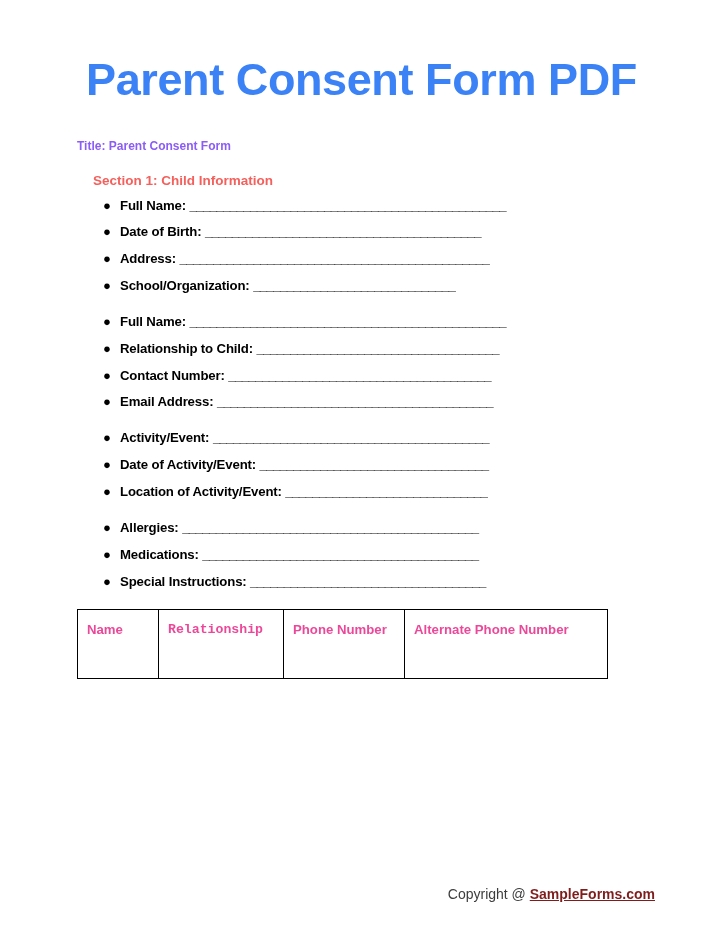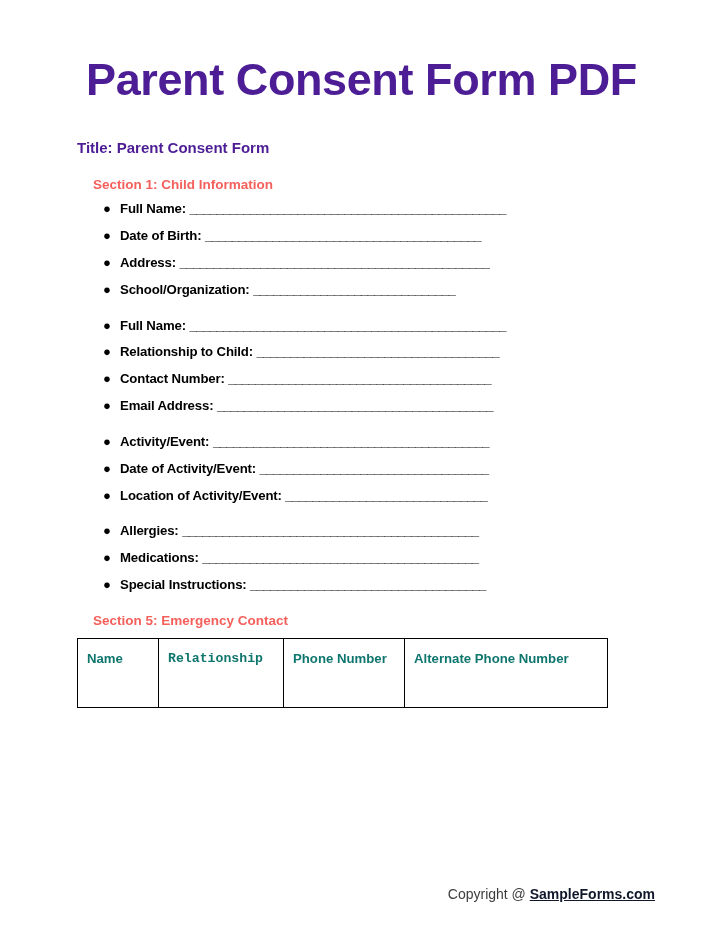--- a/index.html
+++ b/index.html
@@ -19,40 +19,40 @@
   .page {
     width: 723px;
     height: 932px;
     background: #ffffff;
     box-sizing: border-box;
     position: relative;
   }
 
   
   .doc-title {
-    color: #4c1d95;
+    color: #3b82f6;
     font-size: 45px;
     font-weight: bold;
     text-align: center;
     letter-spacing: -0.4px;
     margin: 0;
     padding: 57px 40px 0 40px;
     line-height: 1.0;
     white-space: nowrap;
   }
 
   
   .body-block {
     padding: 0 0 0 77px;
     margin-top: 37px;
   }
 
   .form-title-line {
-    color: #4c1d95;
-    font-size: 15px;
+    color: #8b5cf6;
+    font-size: 12px;
     font-weight: bold;
     margin: 0 0 20px 0;
     line-height: 1.2;
   }
 
   .section {
     margin: 0;
   }
 
   .section-heading {
@@ -96,21 +96,21 @@
   
   .section5-wrap { margin-top: 20px; }
   table.emergency-table {
     border-collapse: collapse;
     margin-top: 9px;
     table-layout: fixed;
     width: 458px;
   }
   table.emergency-table th {
     border: 1.6px solid #000000;
-    color: #0f766e;
+    color: #ec4899;
     font-size: 13.2px;
     font-weight: bold;
     text-align: left;
     vertical-align: top;
     padding: 10px 8px 10px 9px;
     height: 48px;
     line-height: 1.55;
   }
   .col-name          { width: 63px; }
   .col-relationship  { width: 107px; font-family: Liberation Mono, monospace; }
@@ -120,21 +120,21 @@
   
   .footer {
     position: absolute;
     right: 68px;
     bottom: 30px;
     font-size: 14px;
     color: #3d3d3d;
     white-space: nowrap;
   }
   .footer .brand {
-    color: #0f172a;
+    color: #7f1d1d;
     font-weight: bold;
     text-decoration: underline;
   }
 </style>
 </head>
 <body>
 
 <div class="page">
 
   <h1 class="doc-title">Parent Consent Form PDF</h1>
@@ -200,21 +200,20 @@
         <li>
           <span class="bullet">●</span><span>Medications:</span> <span class="field-rule">_________________________________________</span>
         </li>
         <li>
           <span class="bullet">●</span><span> Special Instructions:</span> <span class="field-rule">___________________________________</span>
         </li>
       </ul>
     </div>
 
     <div class="section section5-wrap">
-      <h2 class="section-heading">Section 5: Emergency Contact</h2>
 
       <table class="emergency-table">
         <thead>
           <tr>
             <th class="col-name">Name</th>
             <th class="col-relationship">Relationship</th>
             <th class="col-phone">Phone Number</th>
             <th class="col-alt-phone">Alternate Phone Number</th>
           </tr>
         </thead>

